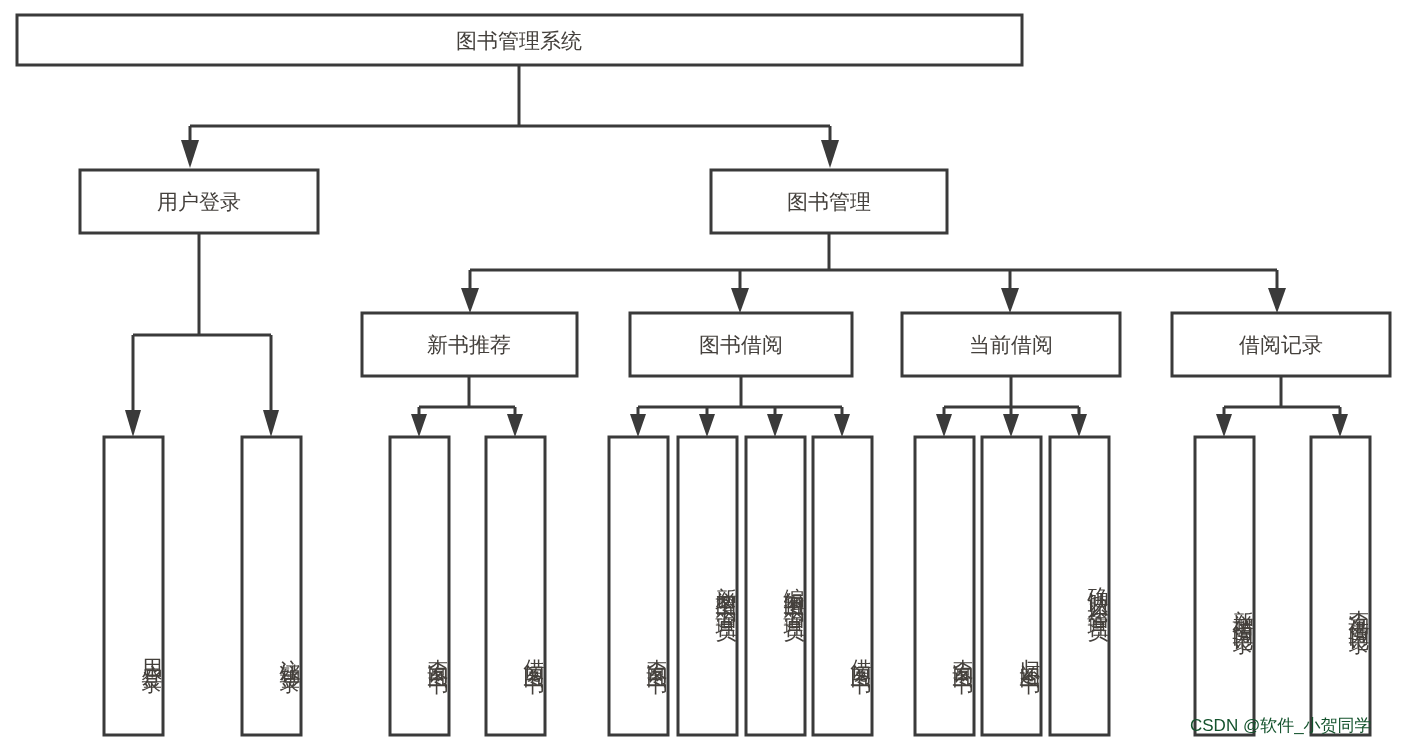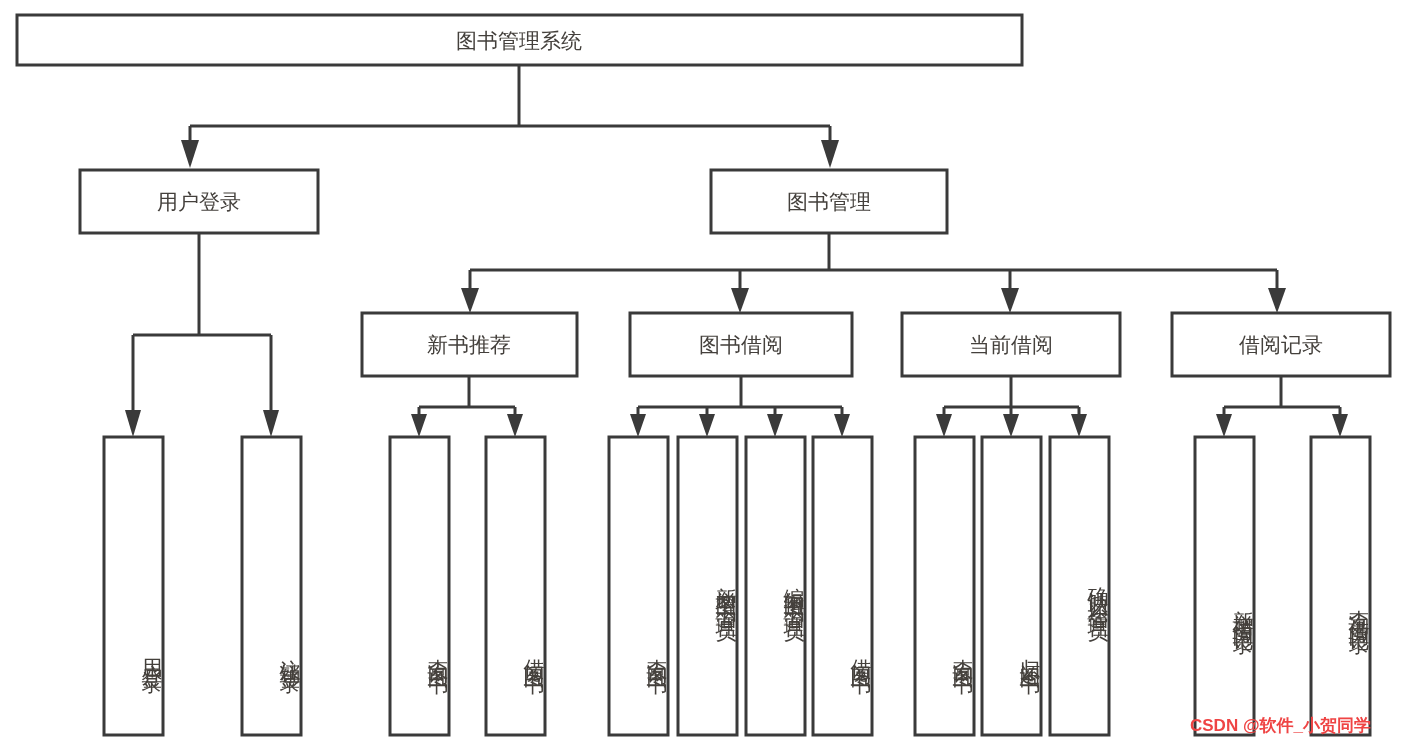--- a/index.html
+++ b/index.html
@@ -57,23 +57,22 @@
     line-height: 1;
     white-space: nowrap;
     pointer-events: none;
   }
   .watermark {
     position: absolute;
     left: 1190px;
     top: 714px;
     font-family: "Liberation Sans", "DejaVu Sans", sans-serif;
     font-size: 17px;
-    color: #ef4444;
+    color: #14532d;
     white-space: nowrap;
-    font-weight: bold;
   }
 </style>
 </head>
 <body>
 
 <svg id="diagram" viewBox="0 0 1405 747" xmlns="http://www.w3.org/2000/svg">
 
   <rect class="node-box" x="17" y="15" width="1005" height="50"></rect>
   <text class="node-label" x="519" y="42">图书管理系统</text>
 

